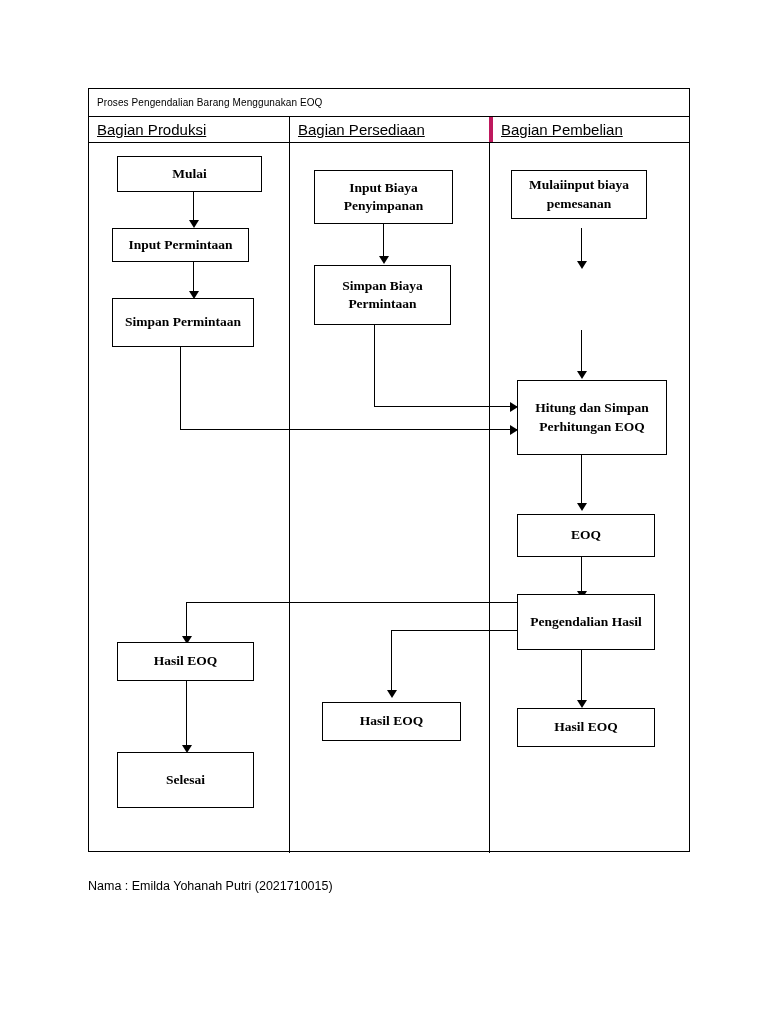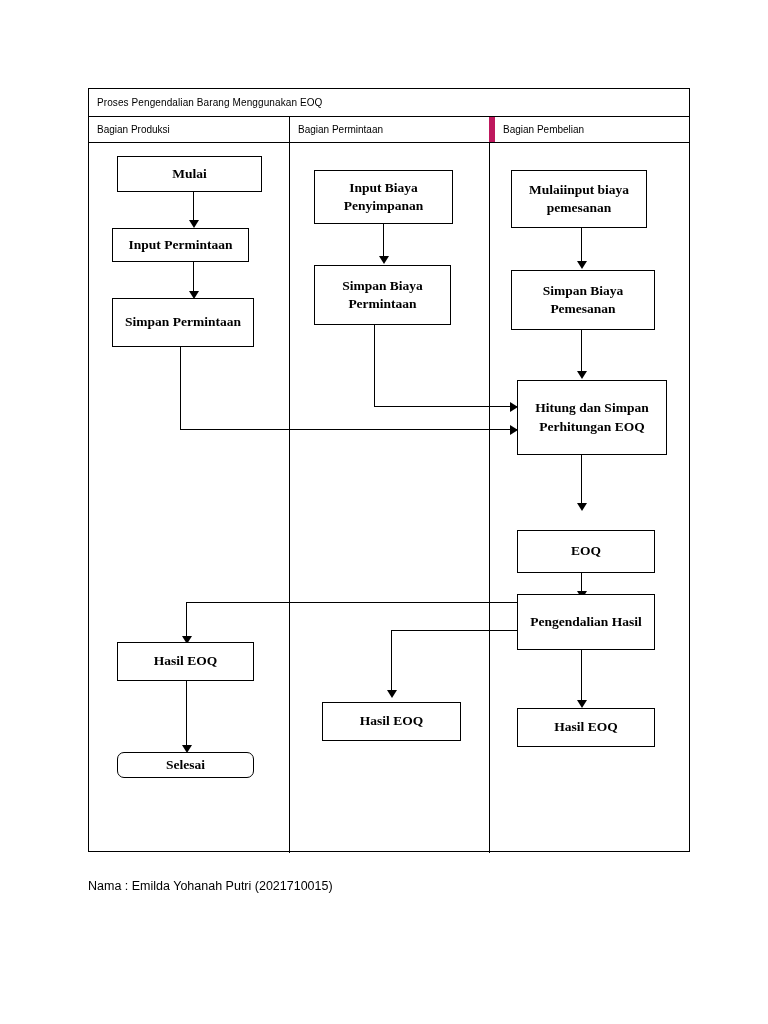--- a/index.html
+++ b/index.html
@@ -62,25 +62,26 @@
   }
   .lane-head {
     box-sizing: border-box;
     display: flex;
     align-items: center;
     height: 100%;
   }
   .lane-head span {
     padding-left: 8px;
     font-family: "Liberation Sans", sans-serif;
-    font-size: 10px;
+    font-size: 15px;
+    text-decoration: underline;
   }
   .lane-head.h1 { width: 200px; }
   .lane-head.h2 { width: 200px; border-left: 1px solid #000000; }
-  .lane-head.h3 { width: 200px; border-left: 6px solid #be185d; }
+  .lane-head.h3 { width: 200px; border-left: 4px solid #be185d; }
 
   
   .lane-divider {
     position: absolute;
     top: 54px;
     width: 0;
     height: 710px;
     border-left: 1px solid #000000;
   }
   .lane-divider.d1 { left: 200px; }
@@ -148,21 +149,21 @@
 
     <div class="title-row">
       <span>Proses Pengendalian Barang Menggunakan EOQ</span>
     </div>
 
     <div class="lane-head-row">
       <div class="lane-head h1">
         <span>Bagian Produksi</span>
       </div>
       <div class="lane-head h2">
-        <span>Bagian Permintaan</span>
+        <span>Bagian Persediaan</span>
       </div>
       <div class="lane-head h3">
         <span>Bagian Pembelian</span>
       </div>
     </div>
 
     <div class="lane-divider d1"></div>
     <div class="lane-divider d2"></div>
   </div>
 
@@ -218,49 +219,46 @@
   </div>
 
   <div class="node" style="left:112px; top:298px; width:142px; height:49px;">
     <span>Simpan Permintaan</span>
   </div>
 
   <div class="node" style="left:117px; top:642px; width:137px; height:39px;">
     <span>Hasil EOQ</span>
   </div>
 
-  <div class="node" style="left:117px; top:752px; width:137px; height:26px;border-radius:7px;">
+  <div class="node" style="left:117px; top:752px; width:137px; height:56px;">
     <span>Selesai</span>
   </div>
 
   <div class="node" style="left:314px; top:170px; width:139px; height:54px;">
     <span>Input Biaya Penyimpanan</span>
   </div>
 
   <div class="node" style="left:314px; top:265px; width:137px; height:60px;">
     <span>Simpan Biaya Permintaan</span>
   </div>
 
   <div class="node" style="left:322px; top:702px; width:139px; height:39px;">
     <span>Hasil EOQ</span>
   </div>
 
-  <div class="node" style="left:511px; top:170px; width:136px; height:58px;text-align:center;">
+  <div class="node" style="left:511px; top:170px; width:136px; height:49px;text-align:center;">
     <span>Mulaiinput biaya pemesanan</span>
   </div>
 
-  <div class="node" style="left:511px; top:270px; width:144px; height:60px;">
-    <span>Simpan Biaya Pemesanan</span>
-  </div>
 
   <div class="node" style="left:517px; top:380px; width:150px; height:75px;">
     <span>Hitung dan Simpan Perhitungan EOQ</span>
   </div>
 
-  <div class="node" style="left:517px; top:514px; width:138px; height:43px;margin-top:16px;">
+  <div class="node" style="left:517px; top:514px; width:138px; height:43px;">
     <span>EOQ</span>
   </div>
 
   <div class="node" style="left:517px; top:594px; width:138px; height:56px;">
     <span>Pengendalian Hasil</span>
   </div>
 
   <div class="node" style="left:517px; top:708px; width:138px; height:39px;">
     <span>Hasil EOQ</span>
   </div>

